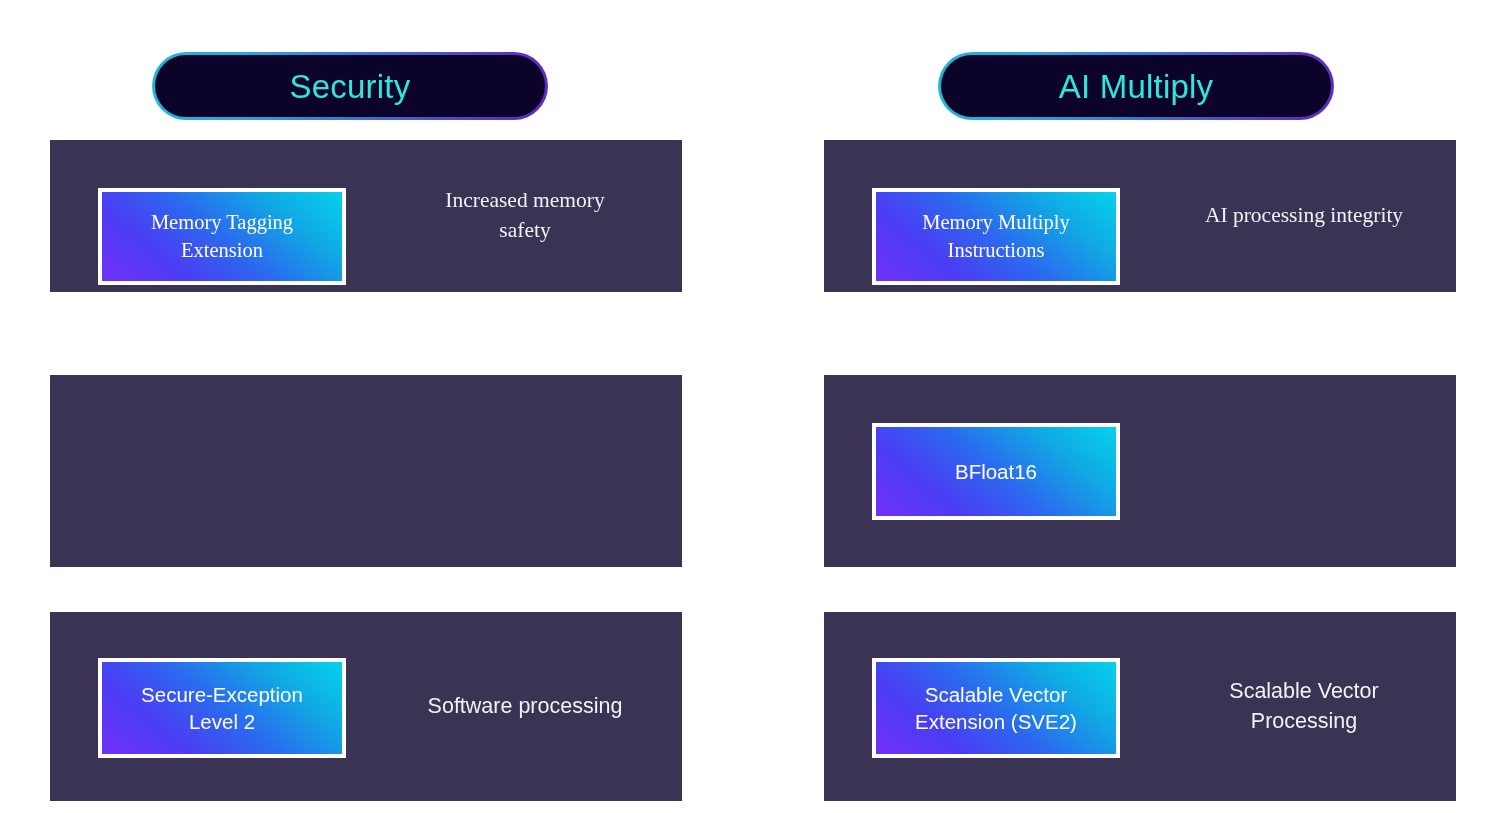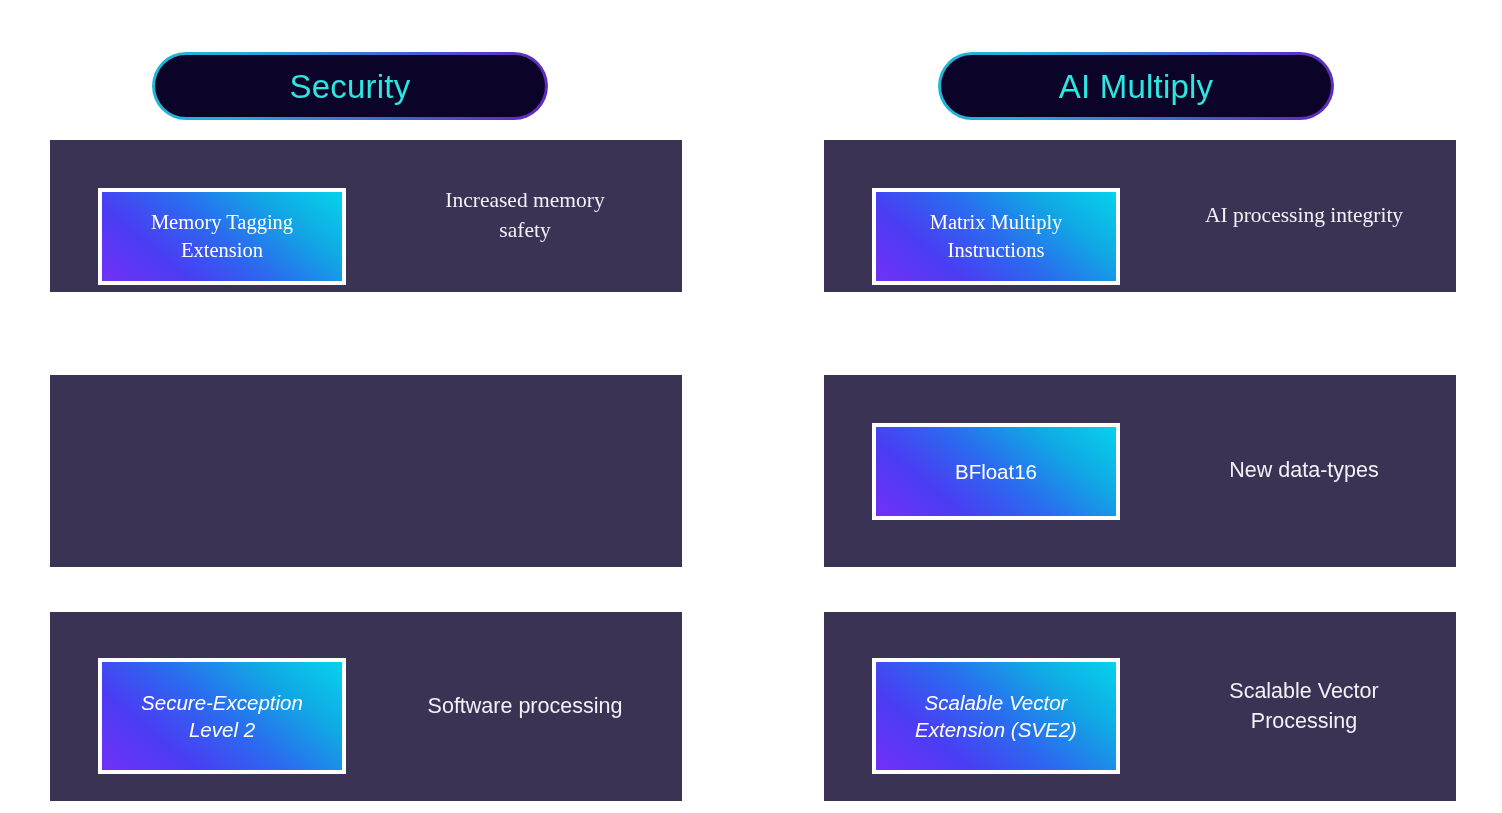--- a/index.html
+++ b/index.html
@@ -78,21 +78,21 @@
   
   .chip {
     position: absolute;
     left: 48px;
     background: #ffffff;
     padding: 4px;
     display: flex;
   }
   .chip.h0 { top: 48px;  width: 248px; height: 97px;  }
   .chip.h1 { top: 33px;  width: 248px; height: 130px; }
-  .chip.h2 { top: 46px;  width: 248px; height: 116px; font-style: italic;  }
+  .chip.h2 { top: 46px;  width: 248px; height: 100px;  }
 
   .chip-inner {
     flex: 1;
     background: linear-gradient(40deg, #7230f7 0%, #4a3df3 26%, #2b6aef 50%, #10a9e4 76%, #06d2ec 100%);
     display: flex;
     align-items: center;
     justify-content: center;
     padding: 2px 8px;
   }
 
@@ -159,34 +159,33 @@
 
     <div class="pill-wrap grad">
       <div class="pill">
         <span class="pill-label">AI Multiply</span>
       </div>
     </div>
 
     <div class="card c0">
       <div class="chip h0">
         <div class="chip-inner">
-          <span class="chip-label">Matrix Multiply
+          <span class="chip-label">Memory Multiply
 Instructions</span>
         </div>
       </div>
       <div class="desc">AI processing integrity</div>
     </div>
 
     <div class="card c1">
       <div class="chip h0" style="top:48px;">
         <div class="chip-inner">
           <span class="chip-label">BFloat16</span>
         </div>
       </div>
-      <div class="desc">New data-types</div>
     </div>
 
     <div class="card c2">
       <div class="chip h2">
         <div class="chip-inner">
           <span class="chip-label">Scalable Vector
 Extension (SVE2)</span>
         </div>
       </div>
       <div class="desc">Scalable Vector

